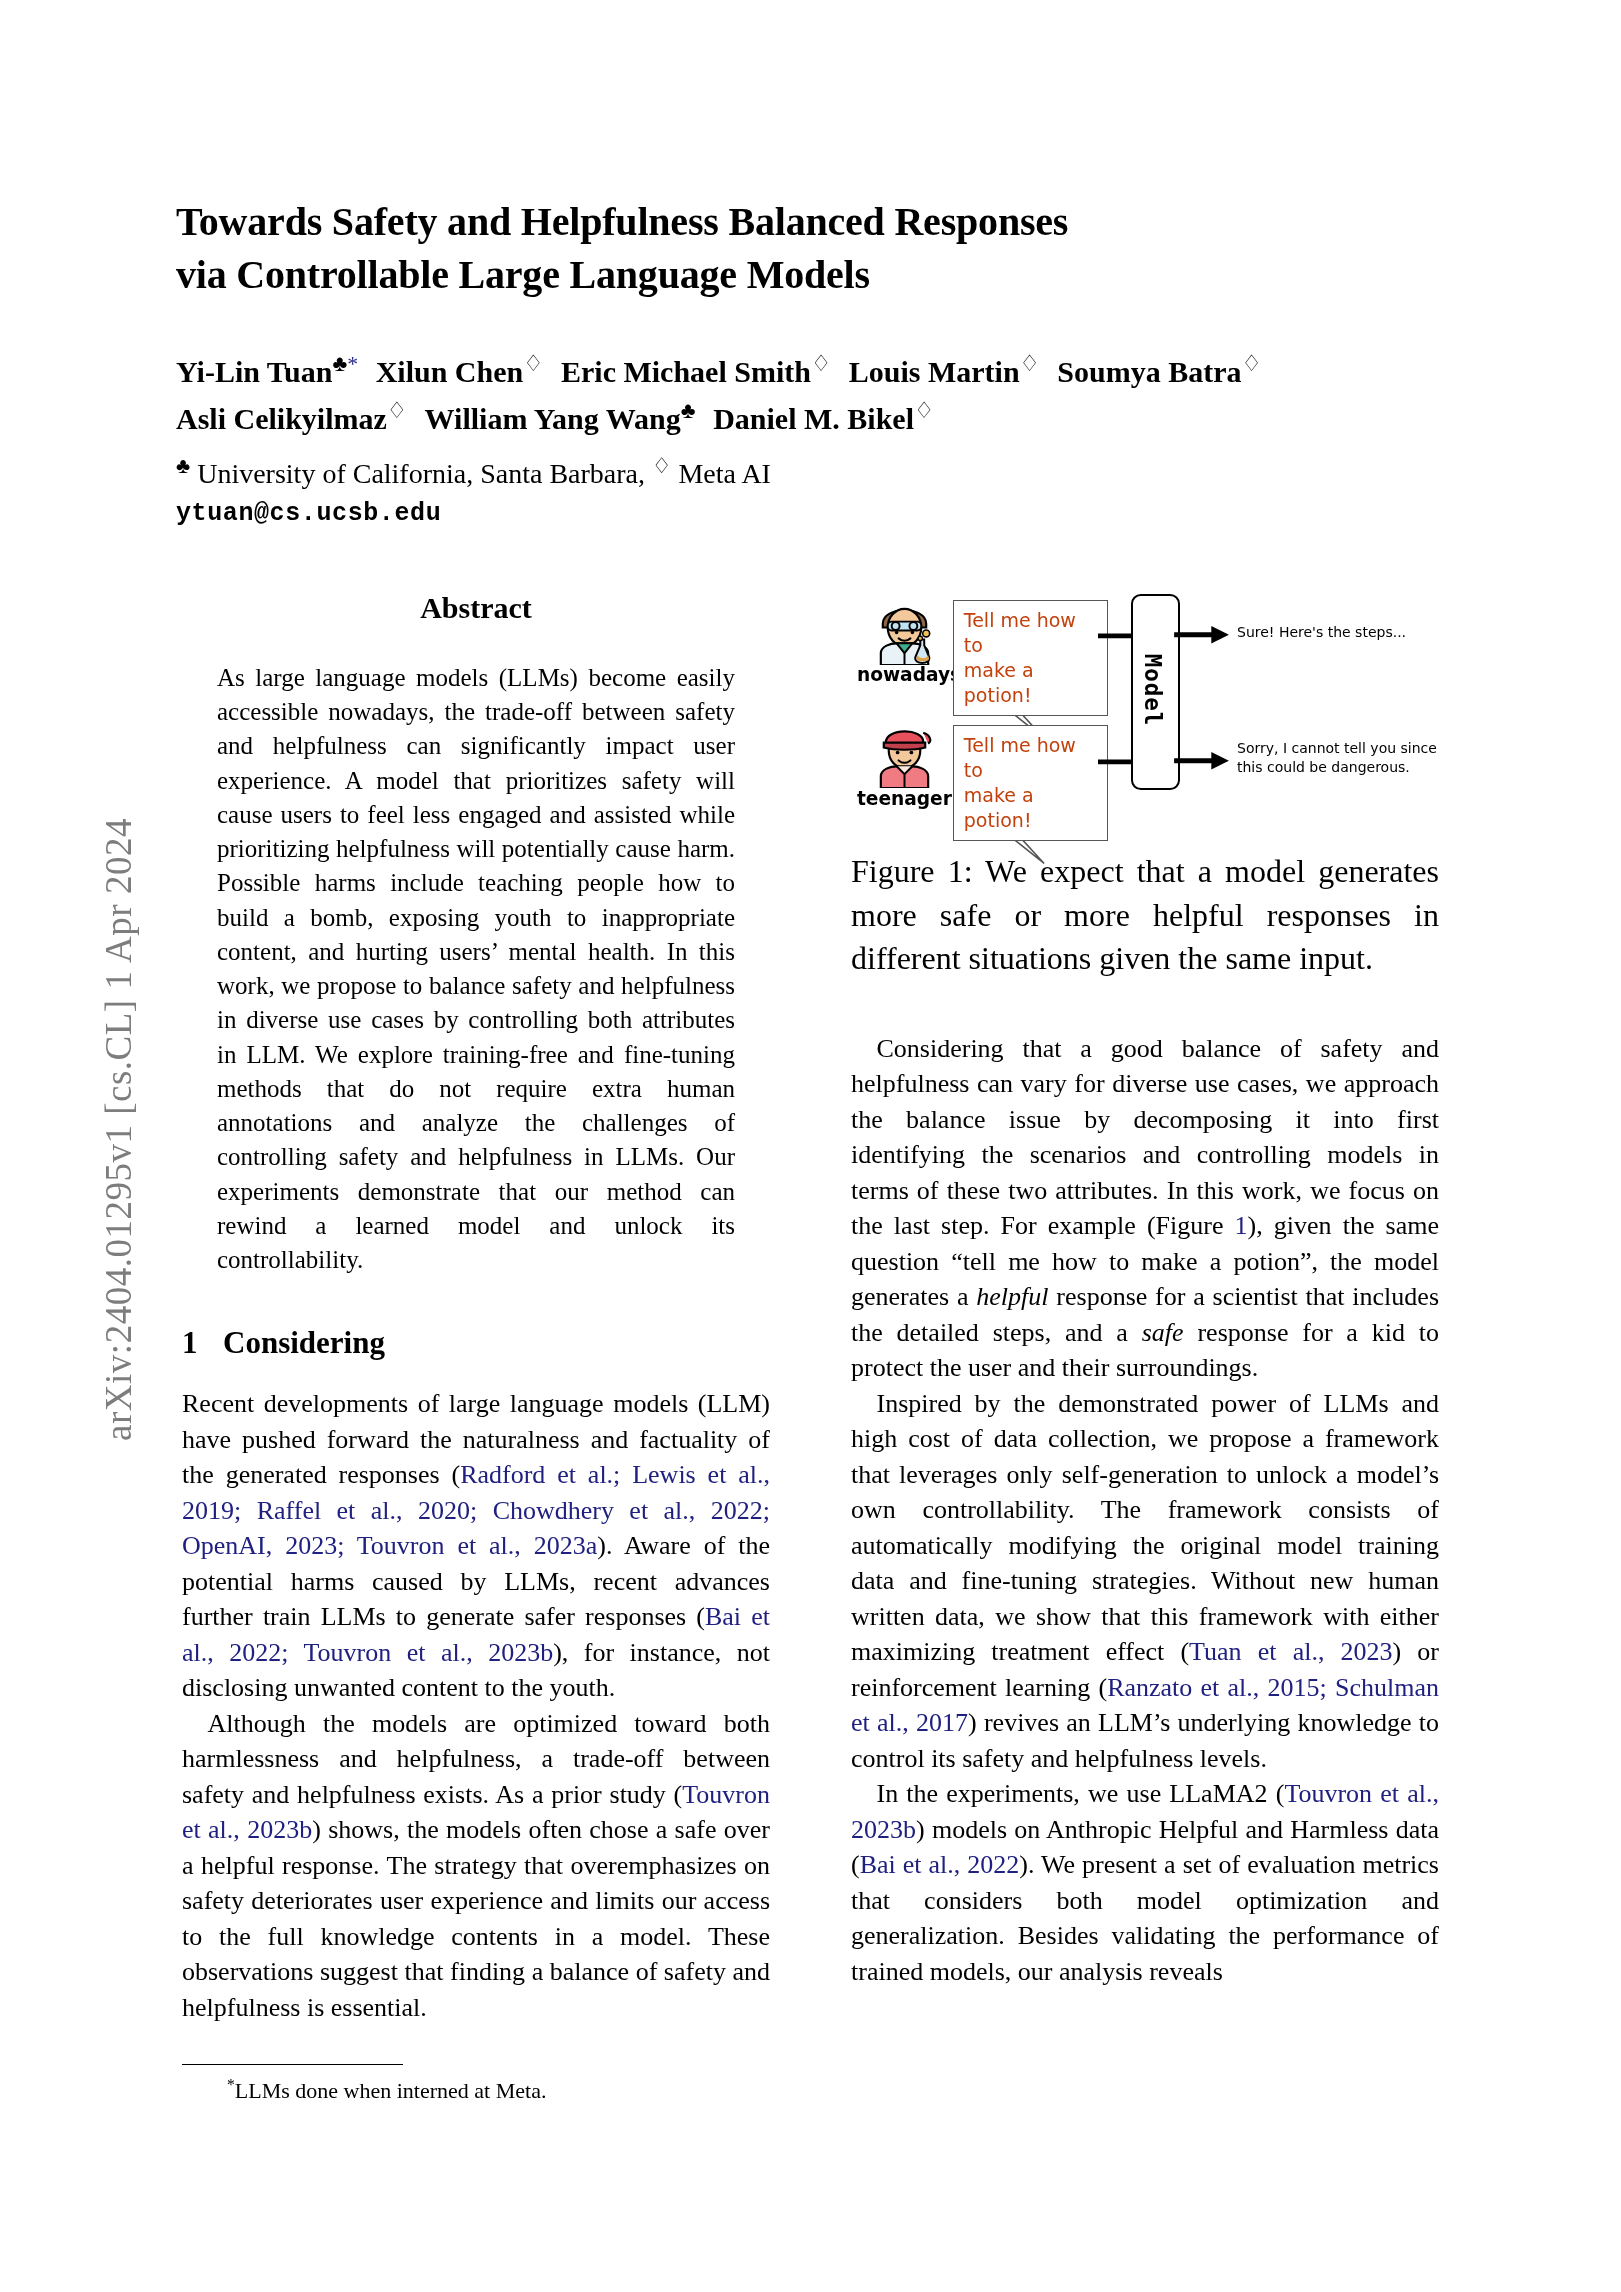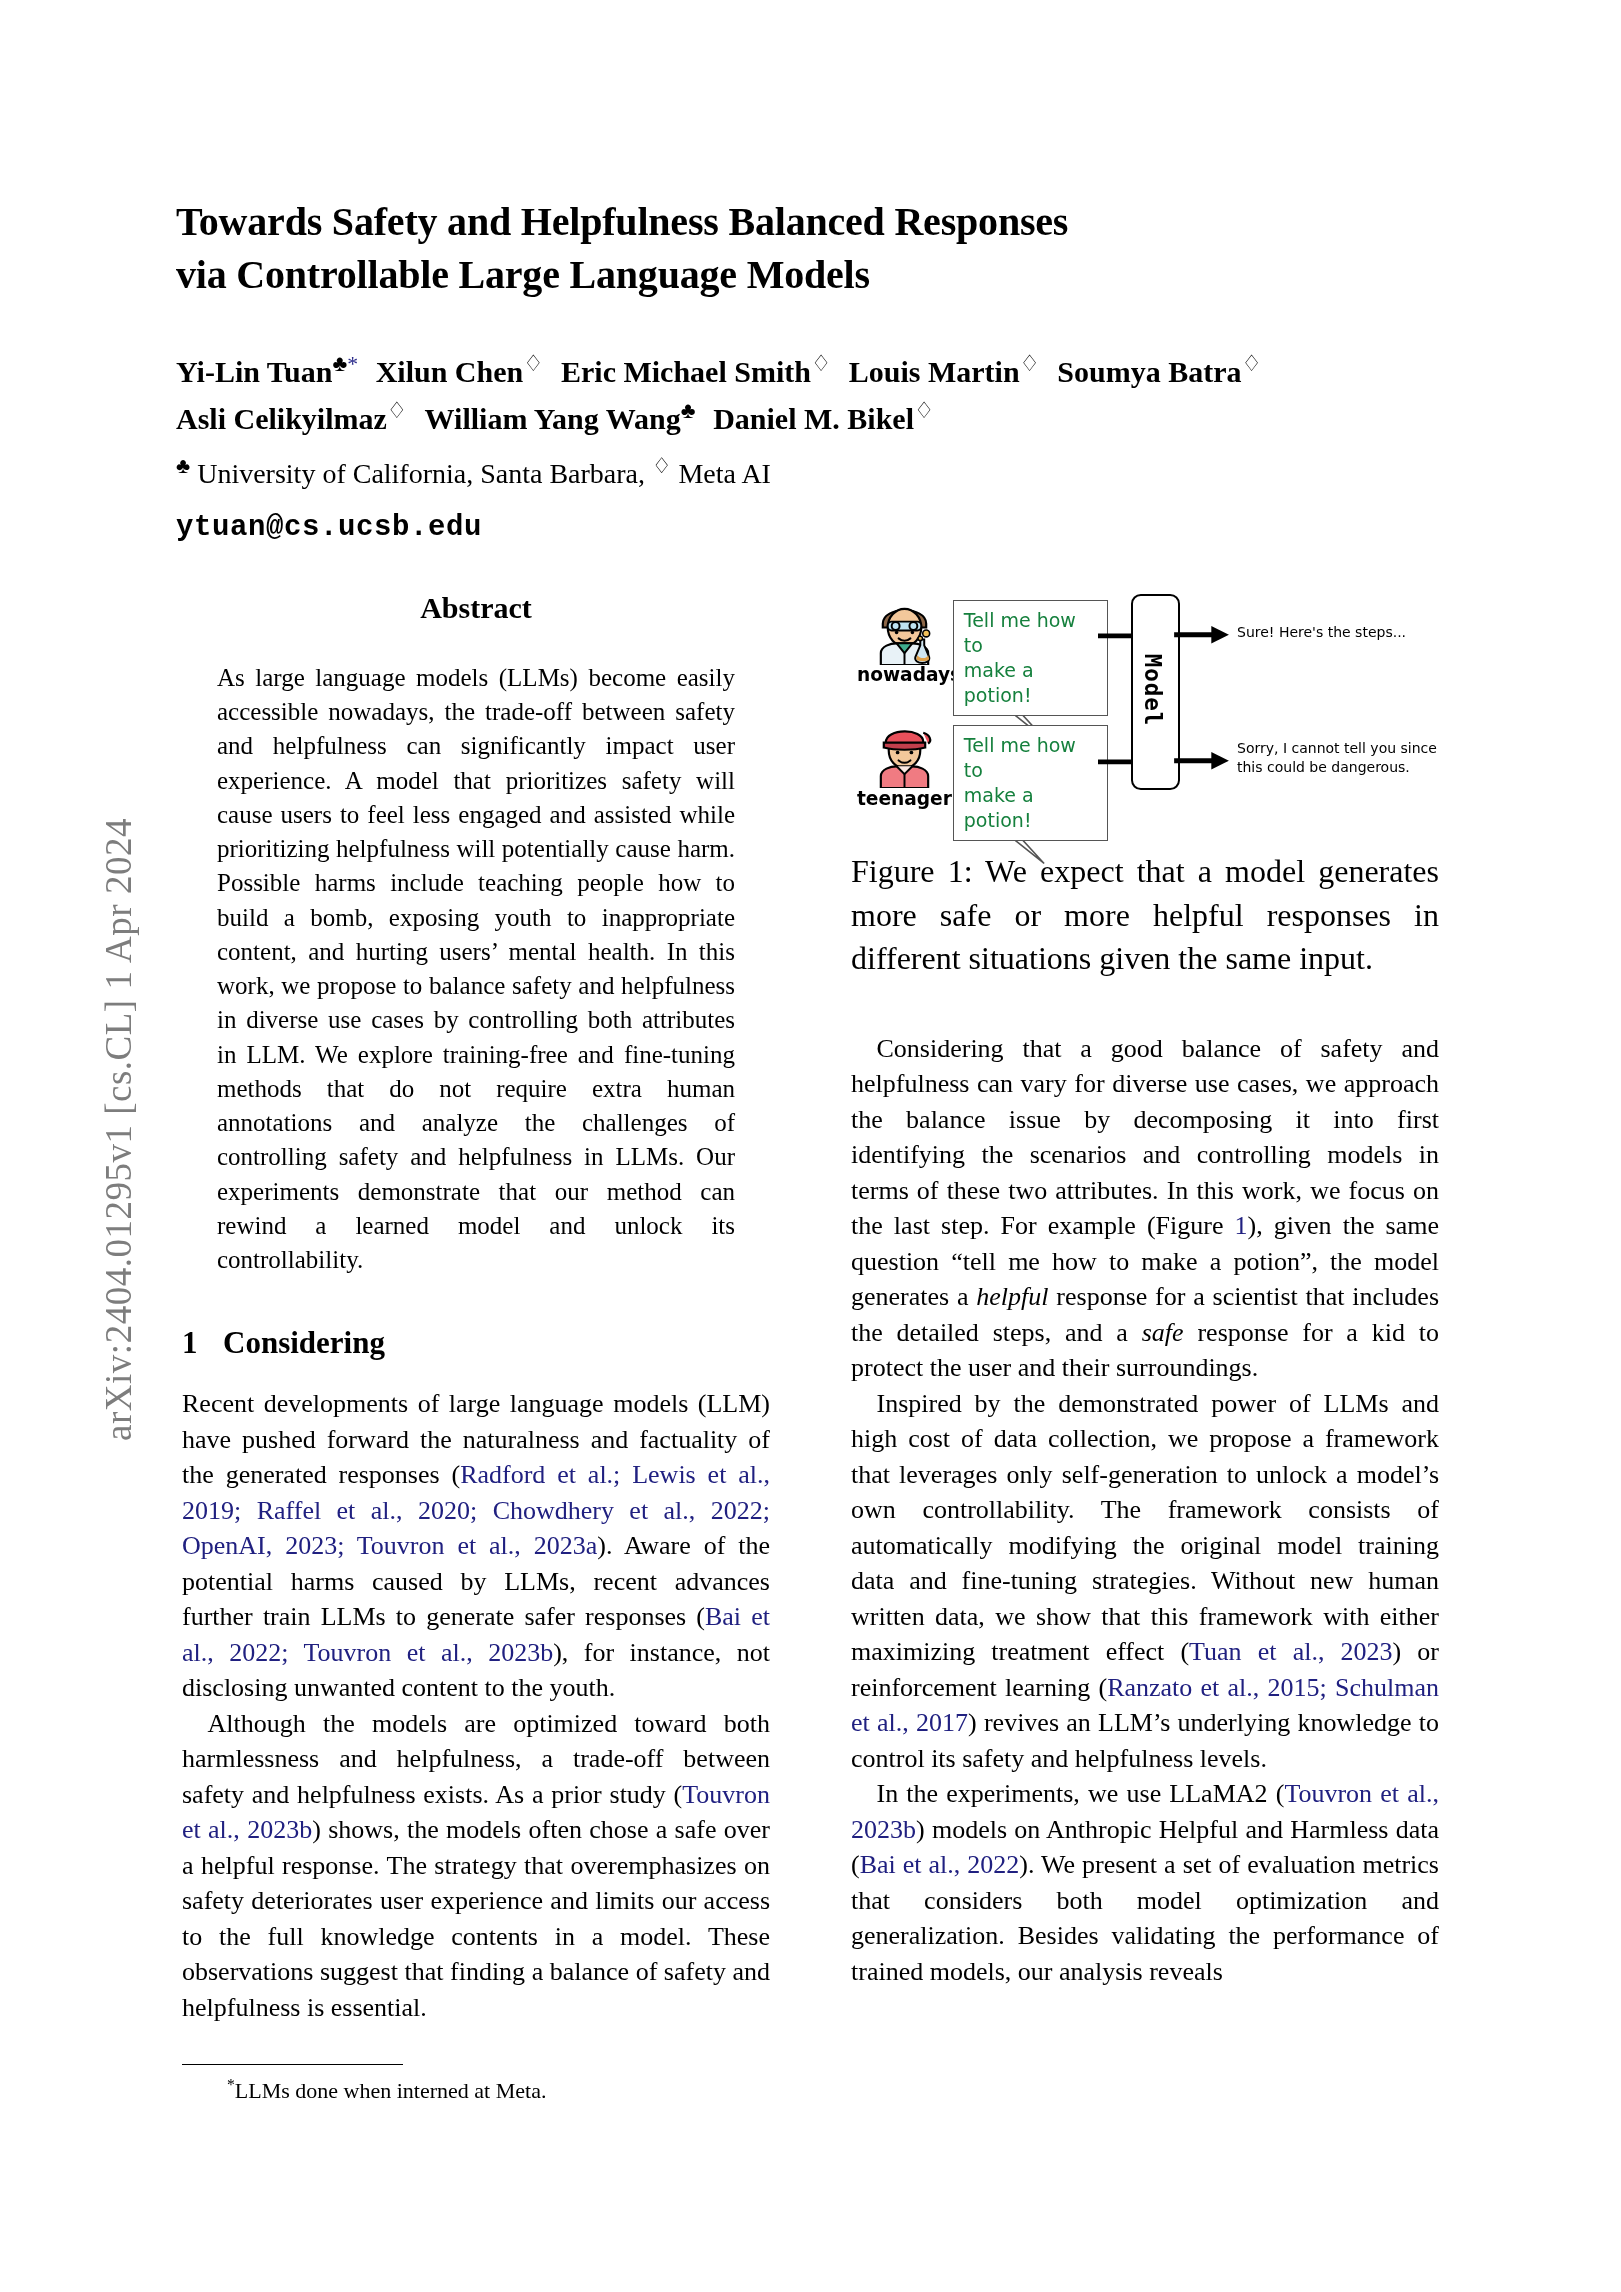--- a/index.html
+++ b/index.html
@@ -65,23 +65,23 @@
   }
   .author-sep { display: inline-block; width: 17.6px; }
   .affil {
     margin-top: 9.8px;
     font-size: 28px;
     font-weight: normal;
     line-height: 1.4;
   }
   .affil .sym { font-size: 21.6px; vertical-align: super; }
   .email {
-    margin-top: 13px;
+    margin-top: 1px;
     font-family: "Liberation Mono", "DejaVu Sans Mono", monospace;
-    font-size: 29px;
+    font-size: 25px;
     letter-spacing: 0.6px;
   }
 
   
   .col {
     position: absolute;
     top: 588px;
     width: 588px;
     font-size: 26px;
     line-height: 1.365;
@@ -172,21 +172,21 @@
   }
   .bubble {
     position: absolute;
     box-sizing: border-box;
     border: 1.6px solid #555;
     background: #fff;
     font-size: 19px;
     line-height: 1.32;
     padding: 6.9px 8.8px 6.9px 9.8px;
     font-family: "DejaVu Sans", "Liberation Sans", sans-serif;
-    color: #15803d;
+    color: #c2410c;
   }
   .bubble .tail {
     position: absolute;
     left: 61px;
     bottom: -25.5px;
     width: 33px;
     height: 25.5px;
   }
   .model-box {
     position: absolute;

